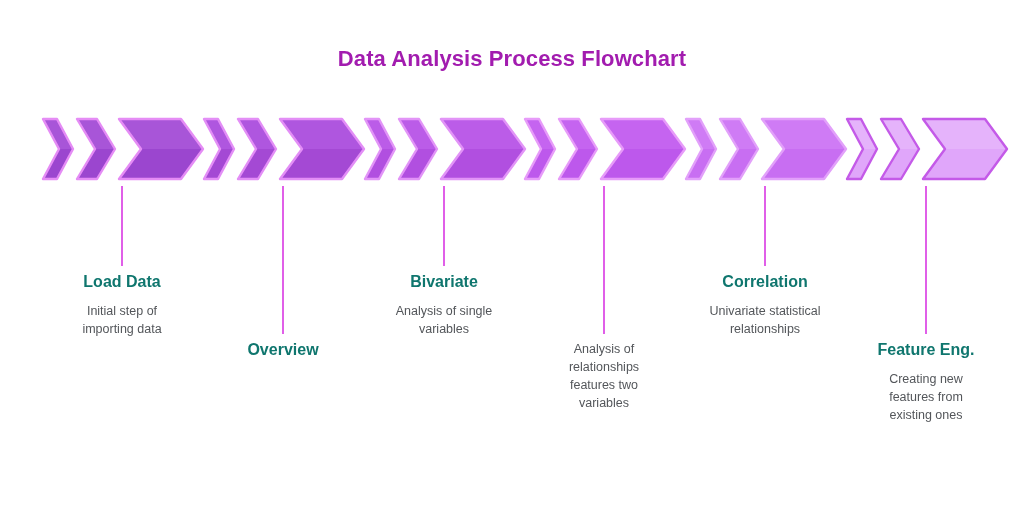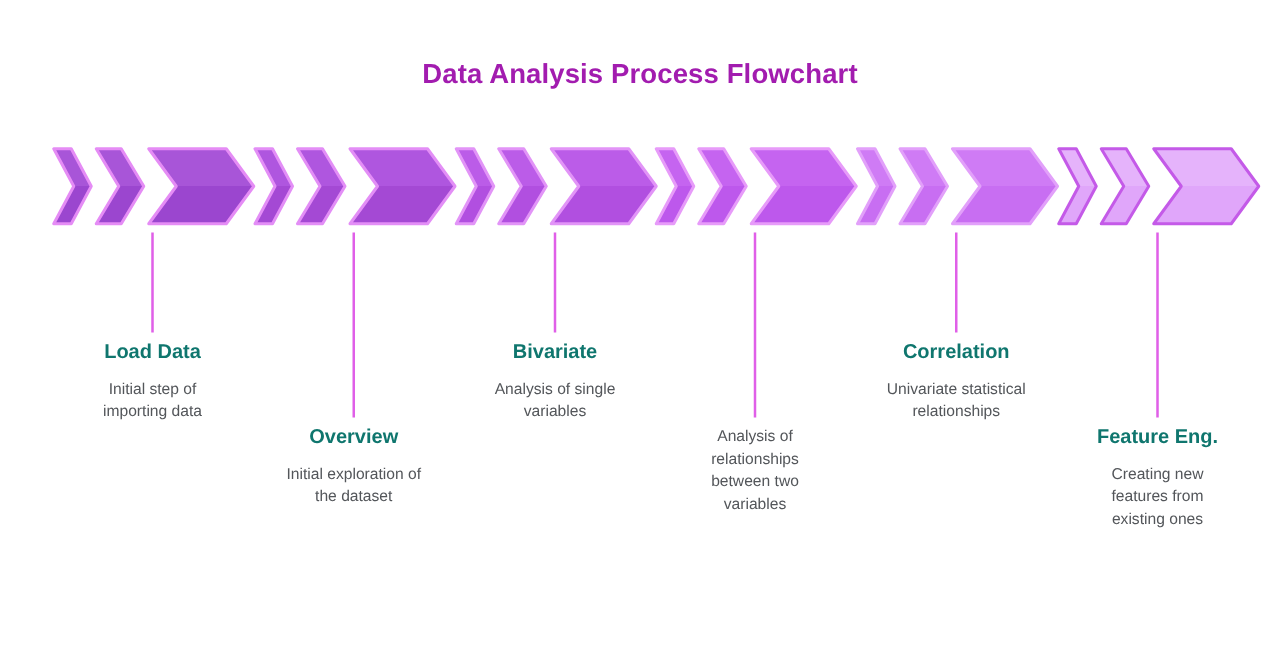--- a/index.html
+++ b/index.html
@@ -140,24 +140,20 @@
               </linearGradient>
             </defs>
             <path d="M0,1 L14,1 L30,31 L14,61 L0,61 L16,31 Z" fill="url(#grad2)" stroke="#e38ef6" stroke-width="2.4" stroke-linejoin="round"></path>
             <path d="M34,1 L54,1 L72,31 L54,61 L34,61 L52,31 Z" fill="url(#grad2)" stroke="#e38ef6" stroke-width="2.4" stroke-linejoin="round"></path>
             <path d="M76,1 L138,1 L160,31 L138,61 L76,61 L98,31 Z" fill="url(#grad2)" stroke="#e38ef6" stroke-width="2.4" stroke-linejoin="round"></path>
           </svg>
         </div>
         <div class="connector" style="left: 78px; background: rgb(224, 95, 232);"></div>
         <div class="labels" style="left: -26px;">
           <div class="step-title">Overview</div>
-          <div class="step-desc">
-            <div>Initial exploration of</div>
-            <div>the dataset</div>
-          </div>
         </div>
       </div>
       <div class="step high" style="left: 365px;">
         <div class="arrow-group">
           <svg viewBox="0 0 160 62">
             <defs>
               <linearGradient id="grad3" x1="0" y1="0" x2="0" y2="1">
                 <stop offset="0%" stop-color="#bb5ce8"></stop>
                 <stop offset="50%" stop-color="#bb5ce8"></stop>
                 <stop offset="50%" stop-color="#b14fe0"></stop>
@@ -192,21 +188,21 @@
             <path d="M0,1 L14,1 L30,31 L14,61 L0,61 L16,31 Z" fill="url(#grad4)" stroke="#e79bf9" stroke-width="2.4" stroke-linejoin="round"></path>
             <path d="M34,1 L54,1 L72,31 L54,61 L34,61 L52,31 Z" fill="url(#grad4)" stroke="#e79bf9" stroke-width="2.4" stroke-linejoin="round"></path>
             <path d="M76,1 L138,1 L160,31 L138,61 L76,61 L98,31 Z" fill="url(#grad4)" stroke="#e79bf9" stroke-width="2.4" stroke-linejoin="round"></path>
           </svg>
         </div>
         <div class="connector" style="left: 78px; background: rgb(224, 95, 232);"></div>
         <div class="labels" style="left: -26px;">
           <div class="step-desc">
             <div>Analysis of</div>
             <div>relationships</div>
-            <div>between two</div>
+            <div>features two</div>
             <div>variables</div>
           </div>
         </div>
       </div>
       <div class="step high" style="left: 686px;">
         <div class="arrow-group">
           <svg viewBox="0 0 160 62">
             <defs>
               <linearGradient id="grad5" x1="0" y1="0" x2="0" y2="1">
                 <stop offset="0%" stop-color="#cf7bf5"></stop>

